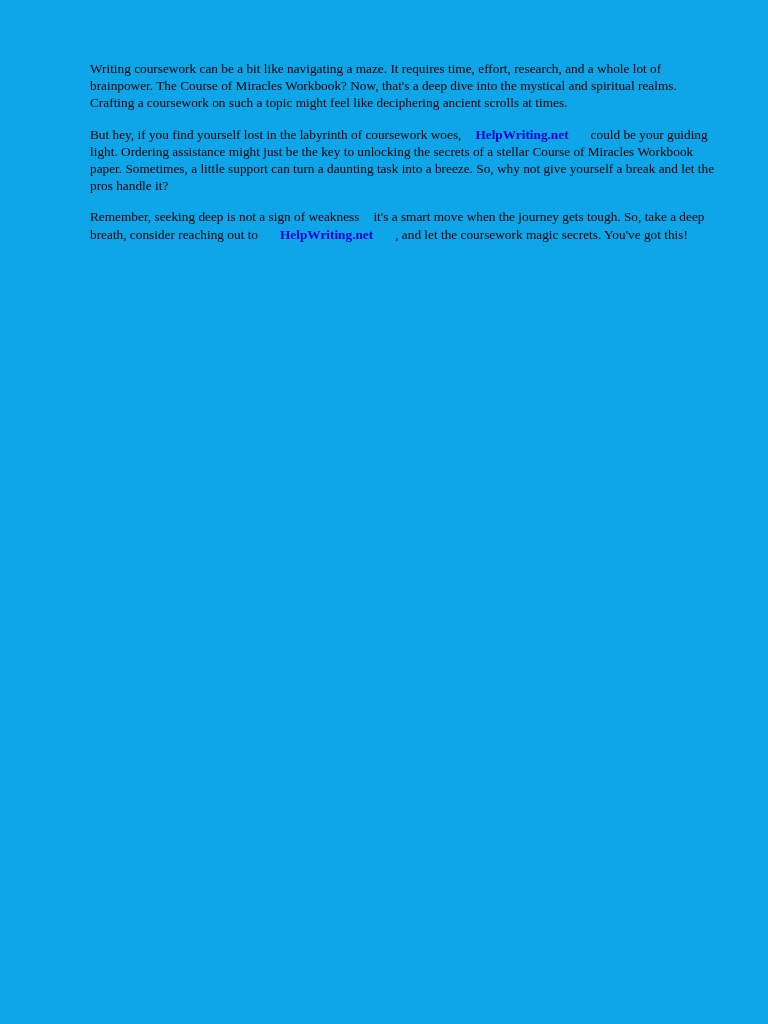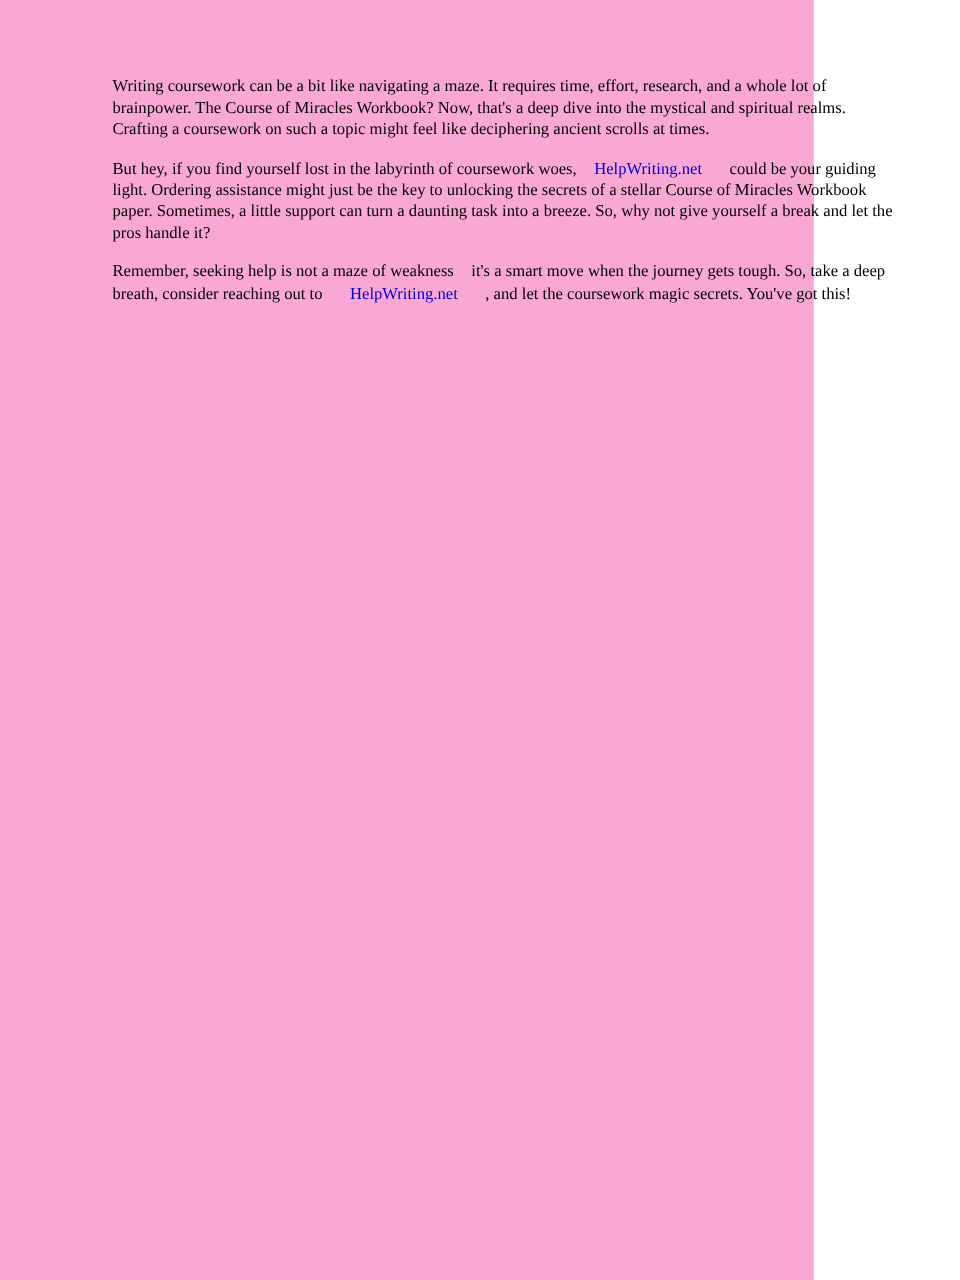--- a/index.html
+++ b/index.html
@@ -9,43 +9,43 @@
   }
   body {
     width: 768px;
     height: 1024px;
     font-family: "Liberation Serif", "DejaVu Serif", serif;
     color: #000000;
     overflow: hidden;
   }
   .page {
     position: relative;
-    width: 651px;
+    width: 768px;
     height: 1024px;
-    background: #f9a8d4;
+    background: #0ea5e9;
   }
   .content {
     position: absolute;
     left: 90px;
     top: 60px;
     width: 632px;
   }
   .para {
     font-size: 13.3px;
     line-height: 17.2px;
     text-align: left;
     margin: 0 0 14px 0;
     color: #000000;
   }
   .para:last-child {
     margin-bottom: 0;
   }
   .link {
     color: #0000cc;
-    font-weight: normal;
+    font-weight: bold;
     text-decoration: none;
     cursor: pointer;
     text-align: right;
   }
   .gap-sm {
     display: inline-block;
     width: 14px;
   }
   .gap-md {
     display: inline-block;
@@ -60,17 +60,17 @@
 
     <p class="para">
       <span>Writing coursework can be a bit like navigating a maze. It requires time, effort, research, and a whole lot of brainpower. The Course of Miracles Workbook? Now, that's a deep dive into the mystical and spiritual realms. Crafting a coursework on such a topic might feel like deciphering ancient scrolls at times.</span>
     </p>
 
     <p class="para">
       <span>But hey, if you find yourself lost in the labyrinth of coursework woes,</span><span class="gap-sm"></span><a class="link">HelpWriting.net</a><span class="gap-md"></span><span>could be your guiding light. Ordering assistance might just be the key to unlocking the secrets of a stellar Course of Miracles Workbook paper. Sometimes, a little support can turn a daunting task into a breeze. So, why not give yourself a break and let the pros handle it?</span>
     </p>
 
     <p class="para">
-      <span>Remember, seeking help is not a maze of weakness</span><span class="gap-sm"></span><span>it's a smart move when the journey gets tough. So, take a deep breath, consider reaching out to</span><span class="gap-md"></span><a class="link">HelpWriting.net</a><span class="gap-md"></span><span>, and let the coursework magic secrets. You've got this!</span>
+      <span>Remember, seeking deep is not a sign of weakness</span><span class="gap-sm"></span><span>it's a smart move when the journey gets tough. So, take a deep breath, consider reaching out to</span><span class="gap-md"></span><a class="link">HelpWriting.net</a><span class="gap-md"></span><span>, and let the coursework magic secrets. You've got this!</span>
     </p>
 
   </div>
 </div>
 
 </body></html>

